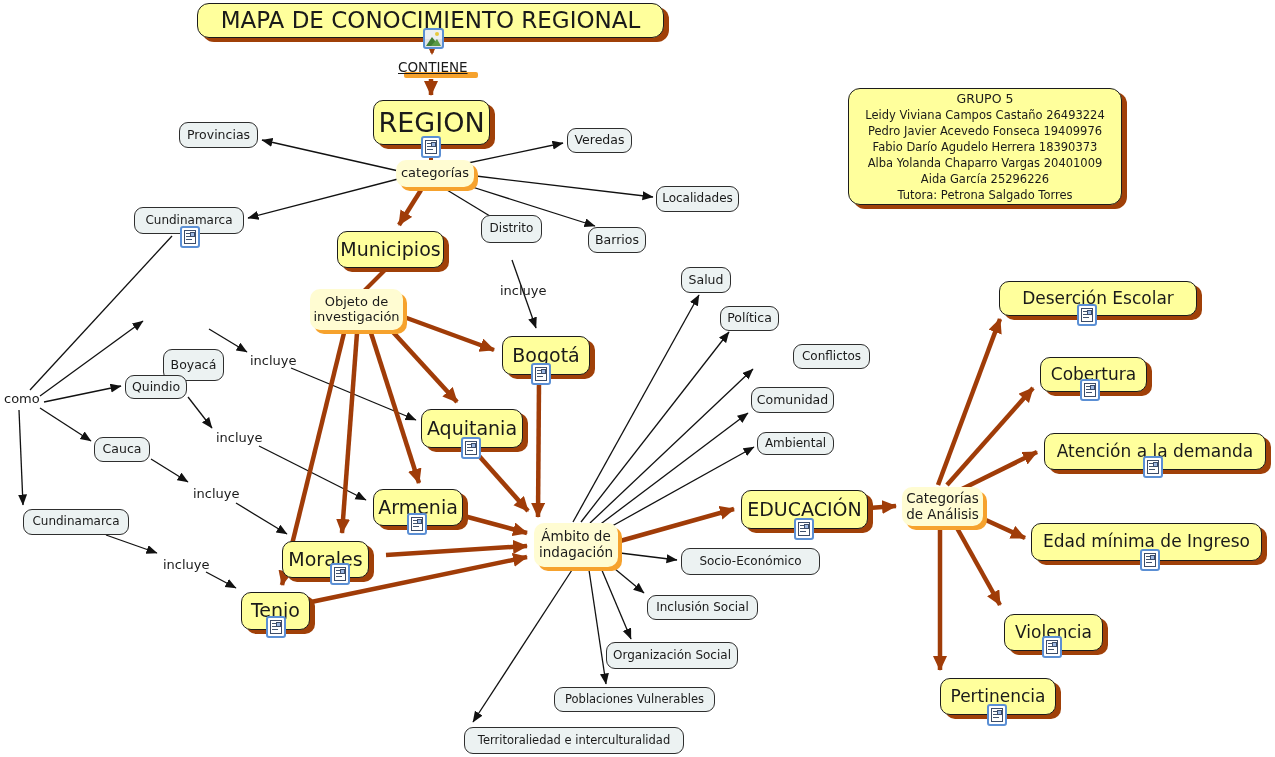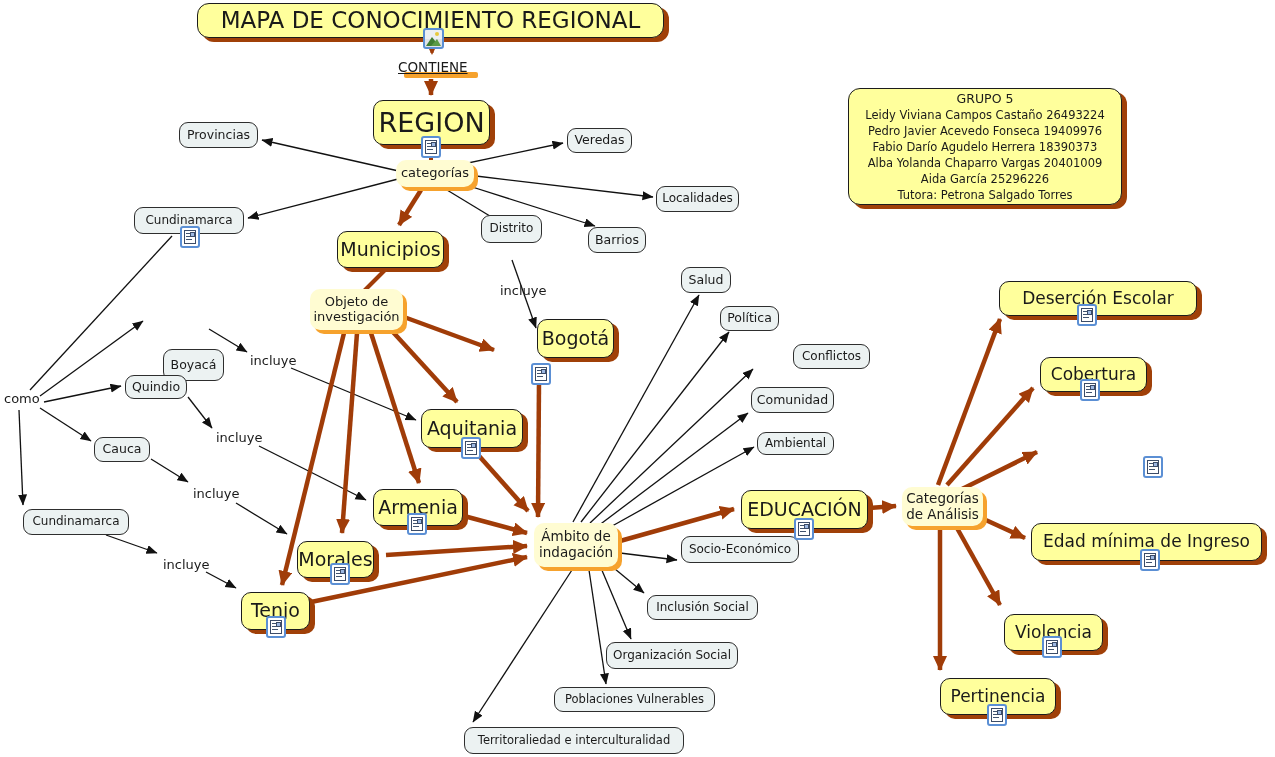--- a/index.html
+++ b/index.html
@@ -165,28 +165,29 @@
     <span class="mt2"></span>
   </div>
 
   <div class="contiene-wrap" style="left:398px;top:57px;">
     <span class="contiene">CONTIENE</span>
     <div class="contiene-bar"></div>
   </div>
 
   <div class="node concept" style="left:373px;top:100px;width:117px;height:45px;font-size:27px;">REGION</div>
   <div class="node concept" style="left:337px;top:231px;width:107px;height:37px;font-size:19px;">Municipios</div>
-  <div class="node concept" style="left:502px;top:319px;width:77px;height:39px;font-size:19px;margin-left:35px;">Bogotá</div>
+  <div class="node concept" style="left:502px;top:336px;width:88px;height:39px;font-size:19px;">Bogotá</div>
   <div class="node concept" style="left:421px;top:409px;width:102px;height:39px;font-size:19px;">Aquitania</div>
   <div class="node concept" style="left:373px;top:489px;width:90px;height:37px;font-size:19px;">Armenia</div>
-  <div class="node concept" style="left:297px;top:541px;width:77px;height:37px;font-size:19px;">Morales</div>
+  <div class="node concept" style="left:282px;top:541px;width:87px;height:37px;font-size:19px;">Morales</div>
   <div class="node concept" style="left:241px;top:592px;width:69px;height:38px;font-size:19px;">Tenjo</div>
   <div class="node concept" style="left:741px;top:490px;width:127px;height:39px;font-size:19px;">EDUCACIÓN</div>
   <div class="node concept" style="left:999px;top:281px;width:198px;height:35px;font-size:17px;">Deserción Escolar</div>
   <div class="node concept" style="left:1040px;top:357px;width:107px;height:35px;font-size:17px;">Cobertura</div>
+  <div class="node concept" style="left:1044px;top:433px;width:222px;height:37px;font-size:17px;">Atención a la demanda</div>
   <div class="node concept" style="left:1031px;top:523px;width:231px;height:38px;font-size:17px;">Edad mínima de Ingreso</div>
   <div class="node concept" style="left:1004px;top:614px;width:99px;height:37px;font-size:17px;">Violencia</div>
   <div class="node concept" style="left:940px;top:678px;width:116px;height:37px;font-size:17px;">Pertinencia</div>
 
   <div class="node linking" style="left:396px;top:160px;width:78px;height:27px;font-size:13px;">categorías</div>
   <div class="node linking" style="left:310px;top:289px;width:93px;height:41px;font-size:13px;">Objeto de
 investigación</div>
   <div class="node linking" style="left:534px;top:523px;width:84px;height:44px;font-size:13.5px;">Ámbito de
 indagación</div>
   <div class="node linking" style="left:902px;top:487px;width:81px;height:39px;font-size:13.5px;">Categorías
@@ -200,21 +201,21 @@
   <div class="node topic" style="left:588px;top:227px;width:58px;height:26px;">Barrios</div>
   <div class="node topic" style="left:163px;top:307px;width:61px;height:32px;margin-top:42px;">Boyacá</div>
   <div class="node topic" style="left:125px;top:375px;width:62px;height:24px;">Quindio</div>
   <div class="node topic" style="left:94px;top:437px;width:56px;height:25px;">Cauca</div>
   <div class="node topic" style="left:23px;top:509px;width:106px;height:26px;font-size:12px;">Cundinamarca</div>
   <div class="node topic" style="left:681px;top:267px;width:50px;height:26px;">Salud</div>
   <div class="node topic" style="left:720px;top:306px;width:59px;height:25px;">Política</div>
   <div class="node topic" style="left:746px;top:344px;width:77px;height:25px;font-size:12px;margin-left:47px;">Conflictos</div>
   <div class="node topic" style="left:751px;top:387px;width:83px;height:26px;">Comunidad</div>
   <div class="node topic" style="left:757px;top:432px;width:77px;height:23px;font-size:12px;">Ambiental</div>
-  <div class="node topic" style="left:681px;top:536px;width:118px;height:27px;font-size:12px;">Socio-Económico</div>
+  <div class="node topic" style="left:681px;top:548px;width:139px;height:27px;font-size:12px;">Socio-Económico</div>
   <div class="node topic" style="left:647px;top:595px;width:111px;height:25px;font-size:12px;">Inclusión Social</div>
   <div class="node topic" style="left:606px;top:642px;width:132px;height:27px;font-size:12px;">Organización Social</div>
   <div class="node topic" style="left:554px;top:687px;width:161px;height:25px;font-size:11.5px;">Poblaciones Vulnerables</div>
   <div class="node topic" style="left:464px;top:727px;width:220px;height:27px;font-size:11.5px;">Territoraliedad e interculturalidad</div>
 
   <div class="label" style="left:4px;top:391px;">como</div>
   <div class="label" style="left:250px;top:353px;">incluye</div>
   <div class="label" style="left:216px;top:430px;">incluye</div>
   <div class="label" style="left:193px;top:486px;">incluye</div>
   <div class="label" style="left:163px;top:557px;">incluye</div>

